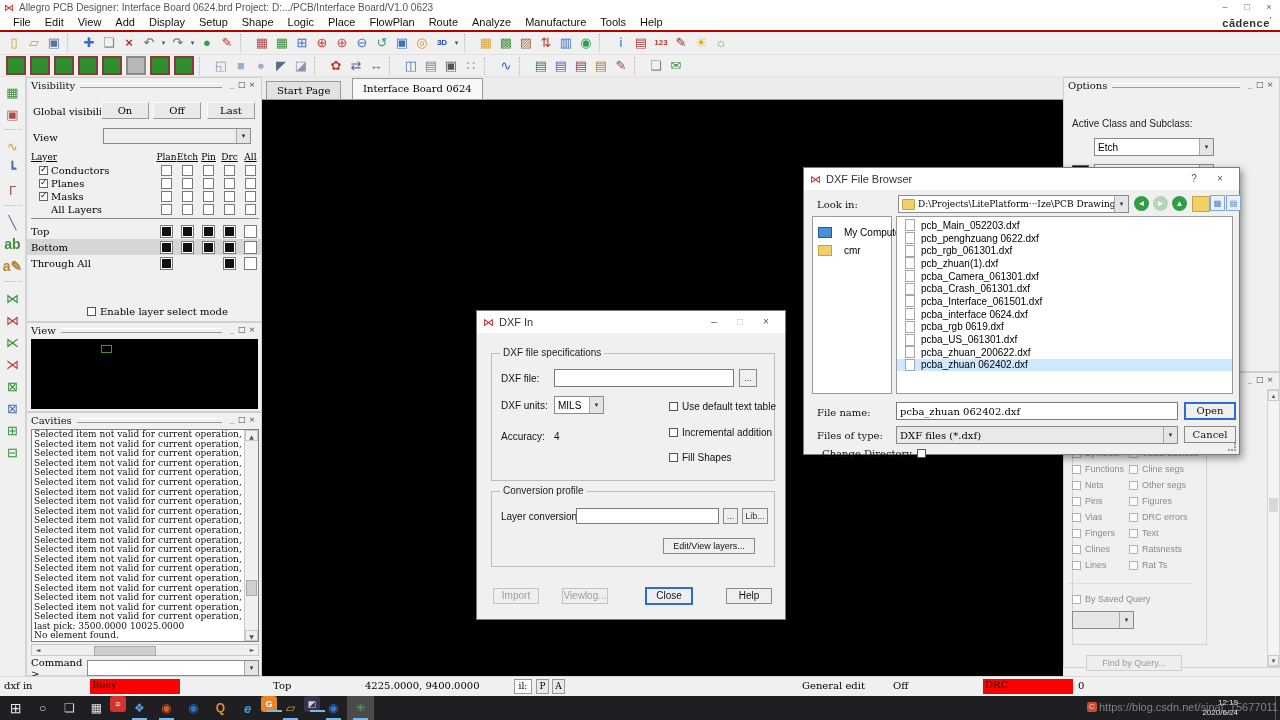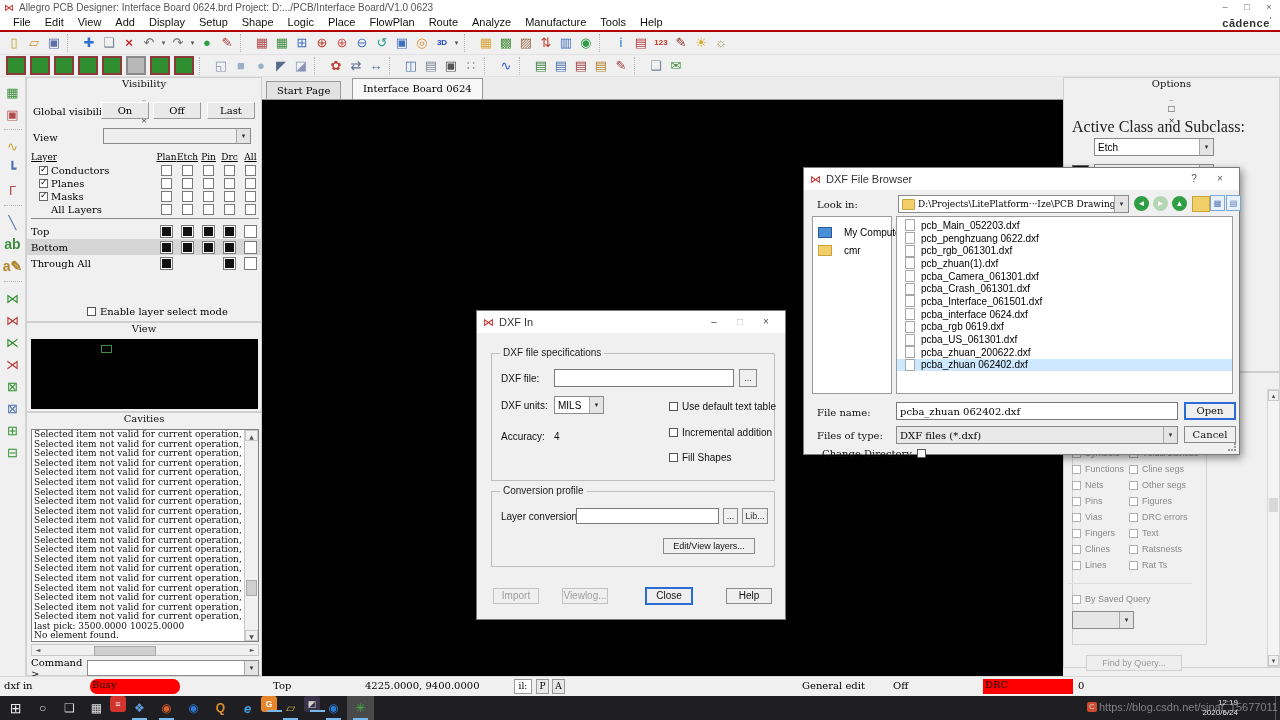--- a/index.html
+++ b/index.html
@@ -35,21 +35,21 @@
 
   
   #main{position:absolute;left:0;top:77px;width:1280px;height:599px;background:#f0f0f0;}
   #leftstrip{position:absolute;left:0;top:0;width:26px;height:599px;border-right:1px solid #d5d5d5;display:flex;flex-direction:column;align-items:center;padding-top:4px;box-sizing:border-box;}
   .lsi{width:20px;height:20px;display:flex;align-items:center;justify-content:center;font-size:13px;margin:1px 0;flex:none;}
   .lsi.txt{font-size:14px;font-weight:bold;}
   .lsisep{width:18px;height:5px;border-top:1px dotted #b8b8b8;margin-top:4px;flex:none;}
 
   
   .panel{position:absolute;background:#f0f0f0;border:1px solid #d0d0d0;box-sizing:border-box;}
-  .ptitle{height:14px;display:flex;align-items:center;padding:0 4px;flex-direction:column;}
+  .ptitle{height:14px;display:flex;align-items:center;padding:0 4px;}
   .ptitle .pt{font-size:10px;color:#111;white-space:nowrap;}
   .ptline{flex:1;height:3px;border-top:1px solid #fff;border-bottom:1px solid #9a9a9a;margin:0 5px;}
   .pbtn{font-size:8px;color:#444;width:10px;text-align:center;line-height:12px;}
 
   
   #vis-panel{left:26px;top:0;width:236px;height:245px;}
   .gvrow{position:absolute;left:0;top:24px;width:100%;}
   .gvlabel{position:absolute;left:6px;top:4px;font-size:10px;}
   .vbtn{position:absolute;top:0;width:48px;height:17px;background:#e9e9e9;border:1px solid #9a9a9a;border-top-color:#fdfdfd;border-left-color:#fdfdfd;font-size:10px;text-align:center;line-height:16px;box-sizing:border-box;}
   .viewrow-label{position:absolute;left:6px;top:54px;font-size:10px;}
@@ -101,21 +101,21 @@
   #canvas{position:absolute;left:262px;top:0;width:801px;height:599px;background:#ececec;}
   #tabbar{position:absolute;left:0;top:2px;width:100%;height:21px;border-bottom:1px solid #9a9a9a;box-sizing:border-box;}
   .tab{position:absolute;bottom:0;height:17px;font-size:10px;line-height:17px;text-align:center;border:1px solid #9a9a9a;border-bottom:none;background:#e2e2e2;padding:0 10px;}
   #tab-active{left:90px;height:20px;line-height:20px;background:#f8f8f8;}
   #tab-start{left:4px;}
   #design-black{position:absolute;left:0;top:23px;width:801px;height:576px;background:#000;}
 
   
   #rightcol{position:absolute;left:1063px;top:0;width:217px;height:599px;}
   #opt-panel{left:0;top:0;width:217px;height:295px;position:absolute;}
-  #opt-label{position:absolute;left:8px;top:40px;font-size:16px;color:#222;font-family:Liberation Serif, serif;}
+  #opt-label{position:absolute;left:8px;top:40px;font-size:10px;color:#222;}
   #class-combo{position:absolute;left:30px;top:60px;width:120px;height:18px;font-size:10px;}
   #sub-swatch{position:absolute;left:8px;top:87px;width:15px;height:15px;background:#111;border:1px solid #666;}
   #subclass-combo{position:absolute;left:30px;top:86px;width:120px;height:18px;font-size:10px;}
   #subclass-combo .grn{width:7px;height:7px;background:#2f9e44;border:1px solid #1c6b2c;margin-right:4px;flex:none;}
   #find-panel{left:0;top:295px;width:217px;height:296px;position:absolute;}
   #find-box{position:absolute;left:8px;top:18px;width:133px;height:252px;border:1px solid #d2d2d2;}
   .find-col{position:absolute;top:72px;}
   #find-col-l{left:8px;}
   #find-col-r{left:65px;}
   .find-item{display:flex;align-items:center;height:16px;}
@@ -124,21 +124,21 @@
   #find-hr{position:absolute;left:4px;top:210px;width:124px;border-top:1px solid #ddd;}
   #bysaved-row{position:absolute;left:8px;top:218px;}
   #bysaved-combo{position:absolute;left:8px;top:238px;width:62px;height:18px;background:#e6e6e6;color:#aaa;}
   #findquery-btn{position:absolute;left:22px;top:282px;width:96px;height:16px;background:#eee;border:1px solid #cfcfcf;font-size:9px;color:#9a9a9a;text-align:center;line-height:15px;box-sizing:border-box;}
   #find-scroll{position:absolute;left:203px;top:16px;width:13px;height:278px;background:#f4f4f4;border:1px solid #d5d5d5;box-sizing:border-box;}
   #find-thumb{position:absolute;left:1px;top:108px;width:9px;height:14px;background:#d8d8d8;}
 
   
   #statusbar{position:absolute;left:0;top:676px;width:1280px;height:20px;background:#f0f0f0;border-top:1px solid #d8d8d8;font-size:10px;}
   .st{position:absolute;top:3px;white-space:nowrap;}
-  #st-busy{left:90px;top:2px;width:90px;height:15px;background:#ff0000;color:#111;font-size:10px;padding-left:2px;box-sizing:border-box;border-radius:7px;}
+  #st-busy{left:90px;top:2px;width:90px;height:15px;background:#ff0000;color:#111;font-size:10px;padding-left:2px;box-sizing:border-box;}
   #st-drc{left:983px;top:2px;width:90px;height:15px;background:#ff0000;color:#111;font-size:10px;padding-left:2px;box-sizing:border-box;}
   .stbox{position:absolute;top:2px;height:15px;border:1px solid #9a9a9a;background:#e8e8e8;font-size:9px;text-align:center;box-sizing:border-box;line-height:13px;}
 
   
   #taskbar{position:absolute;left:0;top:696px;width:1280px;height:24px;background:#1f1f23;z-index:200;display:flex;align-items:center;padding-left:2px;box-sizing:border-box;}
   .tk{width:27px;height:24px;display:inline-flex;align-items:center;justify-content:center;font-size:12px;position:relative;flex:none;}
   .tk.bx > span,.tk.bx{font-size:9px;}
   .tk.run::after{content:"";position:absolute;bottom:0;left:6px;width:15px;height:2px;background:#76b9ed;}
   .tk.active{background:#4a4a4a;}
   #clock{position:absolute;right:42px;top:2px;text-align:right;color:#e8e8e8;font-size:8px;line-height:10px;}

